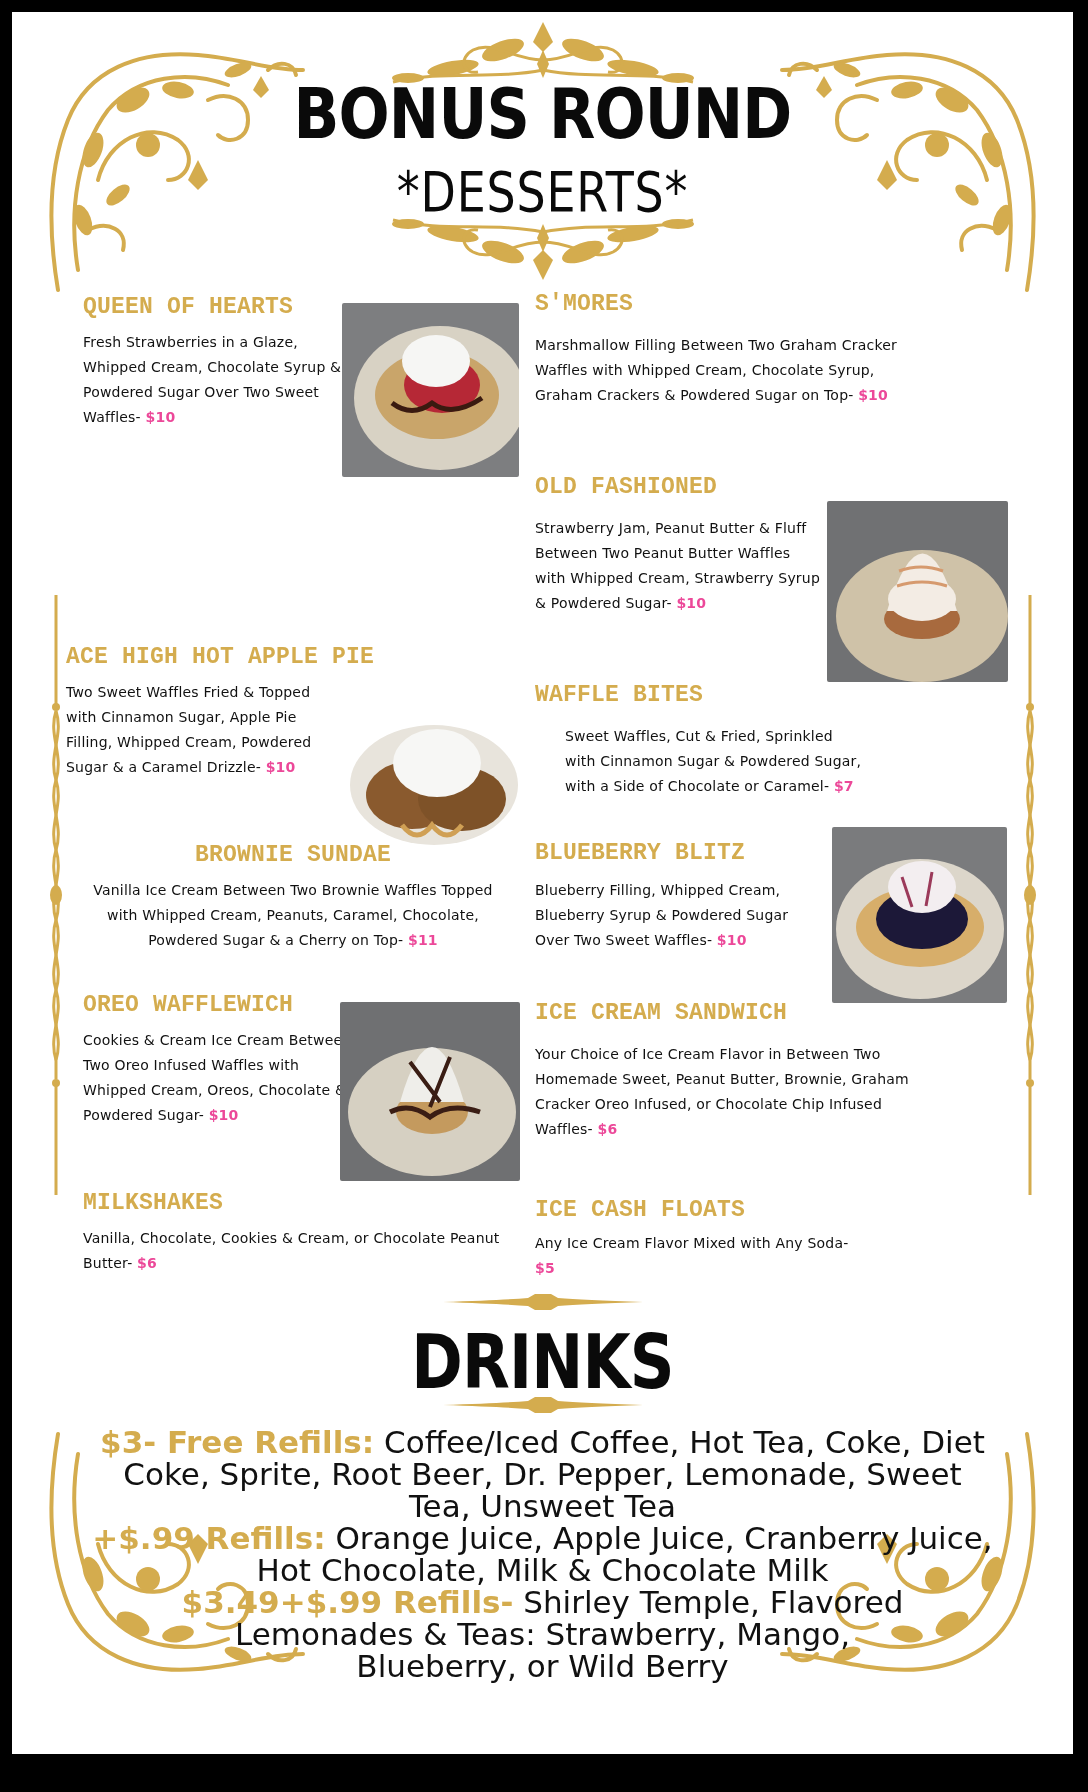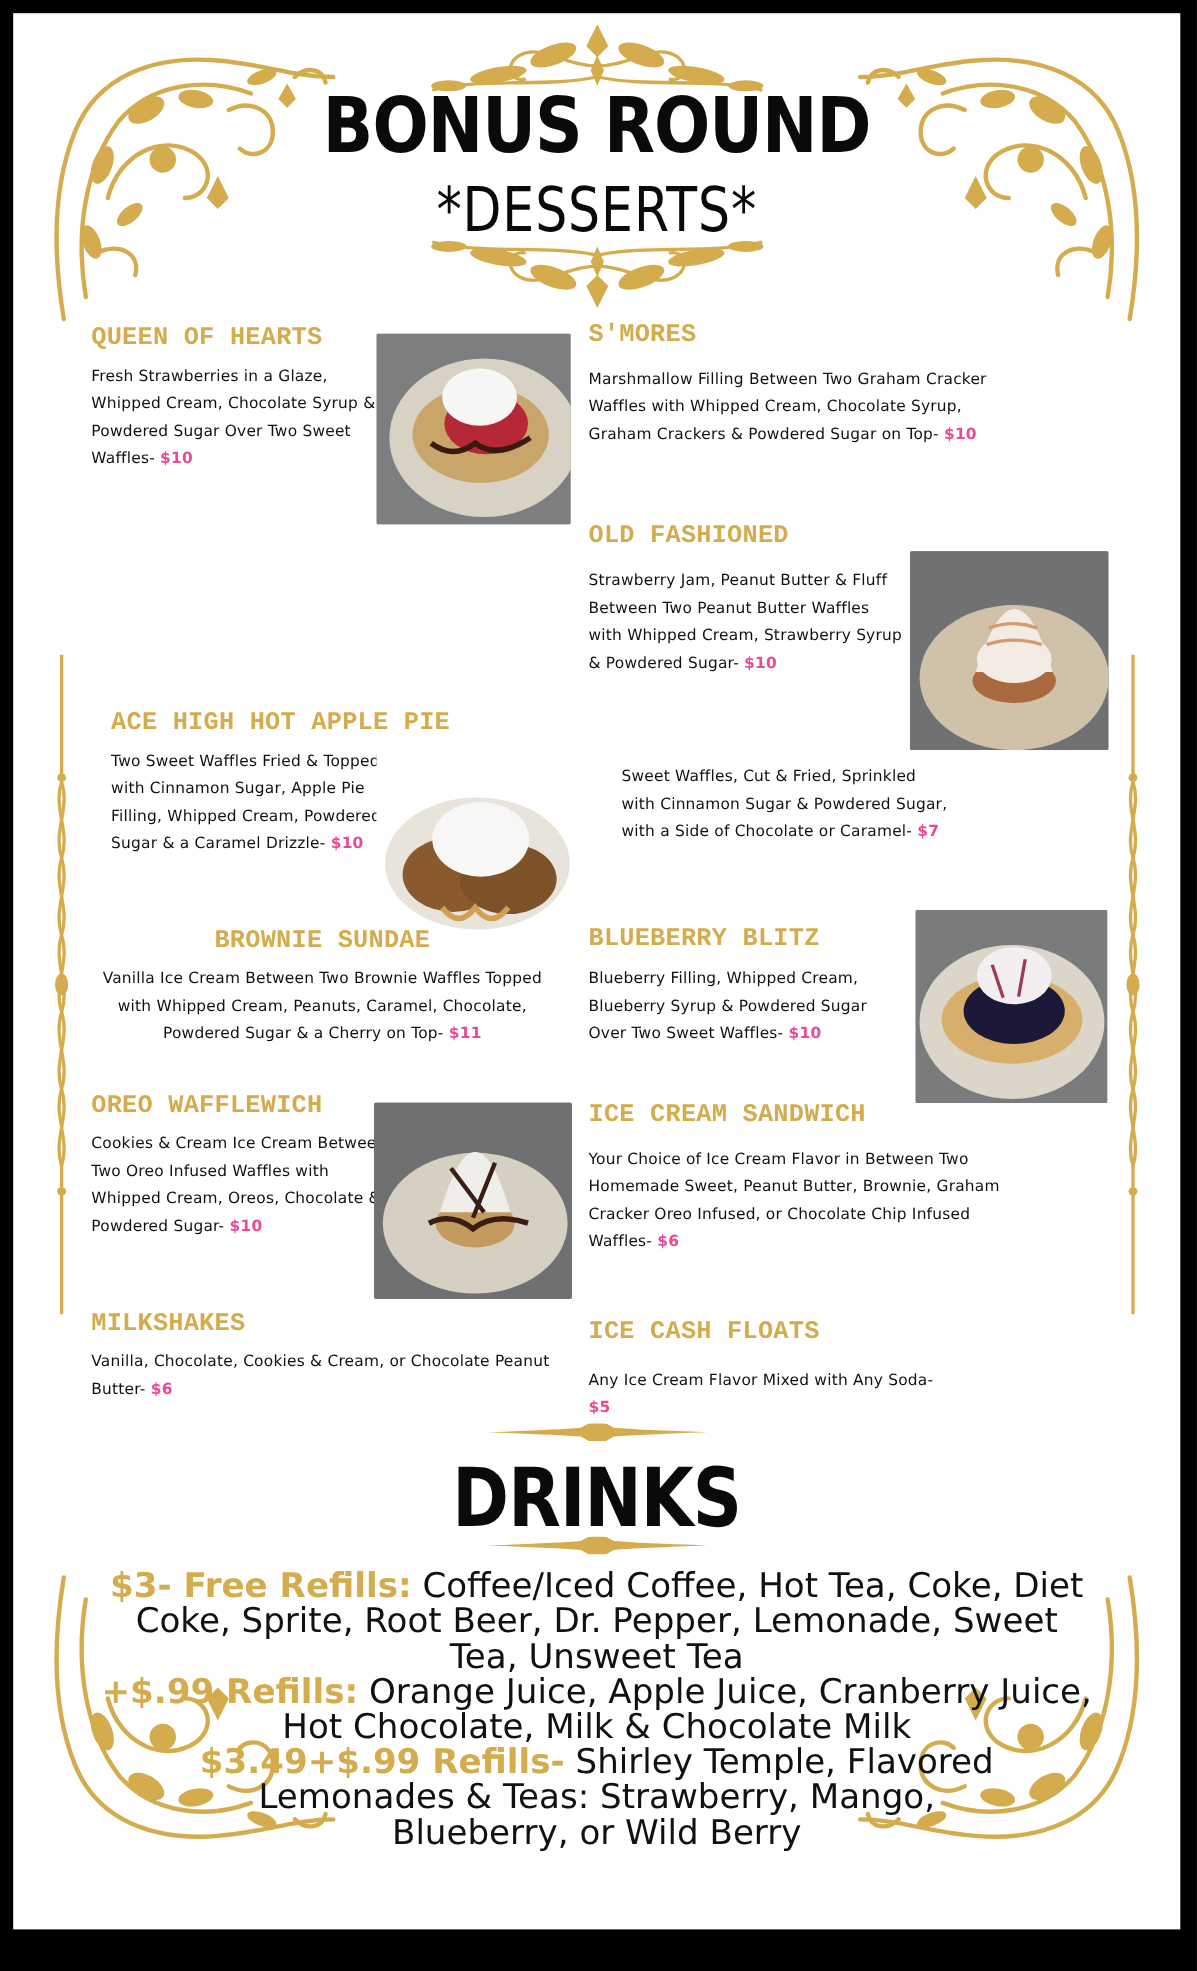--- a/index.html
+++ b/index.html
@@ -246,21 +246,21 @@
       <rect width="177" height="174" fill="#7d7e80"></rect>
       <ellipse cx="98" cy="95" rx="86" ry="72" fill="#d8d2c4"></ellipse>
       <ellipse cx="95" cy="92" rx="62" ry="44" fill="#c9a56a"></ellipse>
       <ellipse cx="100" cy="82" rx="38" ry="28" fill="#b62836"></ellipse>
       <ellipse cx="94" cy="58" rx="34" ry="26" fill="#f6f6f4"></ellipse>
       <path d="M50 100 q20 15 40 0 q20 15 50 -5" stroke="#3a1a10" stroke-width="5" fill="none"></path>
     </svg>
   </div>
 
 
-  <div class="item" style="left:89px; top:630px; width:270px;">
+  <div class="item" style="left:54px; top:630px; width:270px;">
     <div class="item-name">ACE HIGH HOT APPLE PIE</div>
     <div class="item-desc"><span>Two Sweet Waffles Fried &amp; Topped with Cinnamon Sugar, Apple Pie Filling, Whipped Cream, Powdered Sugar &amp; a Caramel Drizzle-</span> <span class="price">$10</span></div>
   </div>
   <div class="photo" style="left:330px; top:663px; width:177px; height:177px;">
     <svg viewBox="0 0 177 177">
       <rect width="177" height="177" fill="#ffffff"></rect>
       <ellipse cx="92" cy="110" rx="84" ry="60" fill="#e8e4dc"></ellipse>
       <ellipse cx="70" cy="120" rx="46" ry="34" fill="#8a5a2e"></ellipse>
       <ellipse cx="120" cy="124" rx="44" ry="32" fill="#7e5228"></ellipse>
       <path d="M70 110 Q90 0 120 110 Z" fill="#f7f7f5"></path>
@@ -308,20 +308,21 @@
       <rect width="181" height="181" fill="#707173"></rect>
       <ellipse cx="95" cy="115" rx="86" ry="66" fill="#cfc2a8"></ellipse>
       <ellipse cx="95" cy="118" rx="38" ry="20" fill="#a86a3e"></ellipse>
       <path d="M60 110 Q96 -5 130 110 Z" fill="#f3ece4"></path>
       <ellipse cx="95" cy="98" rx="34" ry="22" fill="#f3ece4"></ellipse>
       <path d="M70 85 q25 -8 50 0 M72 70 q22 -8 44 0" stroke="#d69a6e" stroke-width="3" fill="none"></path>
     </svg>
   </div>
 
   <div class="item" style="left:523px; top:668px; width:330px;">
+    <div class="item-name">WAFFLE BITES</div>
     <div class="item-desc" style="margin-top:14px;margin-left:30px;"><span>Sweet Waffles, Cut &amp; Fried, Sprinkled with Cinnamon Sugar &amp; Powdered Sugar, with a Side of Chocolate or Caramel-</span> <span class="price">$7</span></div>
   </div>
 
   <div class="item" style="left:523px; top:826px; width:290px;">
     <div class="item-name">BLUEBERRY BLITZ</div>
     <div class="item-desc" style="margin-top:10px;"><span>Blueberry Filling, Whipped Cream, Blueberry Syrup &amp; Powdered Sugar Over Two Sweet Waffles-</span> <span class="price">$10</span></div>
   </div>
   <div class="photo" style="left:820px; top:815px; width:175px; height:176px;">
     <svg viewBox="0 0 175 176">
       <rect width="175" height="176" fill="#7a7b7d"></rect>
@@ -333,21 +334,21 @@
     </svg>
   </div>
 
   <div class="item" style="left:523px; top:986px; width:400px;">
     <div class="item-name">ICE CREAM SANDWICH</div>
     <div class="item-desc" style="margin-top:14px;"><span>Your Choice of Ice Cream Flavor in Between Two Homemade Sweet, Peanut Butter, Brownie, Graham Cracker Oreo Infused, or Chocolate Chip Infused Waffles-</span> <span class="price">$6</span></div>
   </div>
 
   <div class="item" style="left:523px; top:1183px; width:320px;">
     <div class="item-name">ICE CASH FLOATS</div>
-    <div class="item-desc" style="margin-top:18px;"><span>Any Ice Cream Flavor Mixed with Any Soda-</span> <span class="price">$5</span></div>
+    <div class="item-desc" style="margin-top:6px;"><span>Any Ice Cream Flavor Mixed with Any Soda-</span> <span class="price">$5</span></div>
   </div>
 
   <div class="divider" style="top:1282px;">
     <svg viewBox="0 0 200 16">
       <path d="M0 8 Q60 6 85 4 L92 0 L100 -1 L108 0 L115 4 Q140 6 200 8 Q140 10 115 12 L108 16 L100 17 L92 16 L85 12 Q60 10 0 8 Z" fill="#d4ac4e"></path>
     </svg>
   </div>
   <div class="drinks-title">DRINKS</div>
   <div class="divider" style="top:1385px;">
     <svg viewBox="0 0 200 16">

